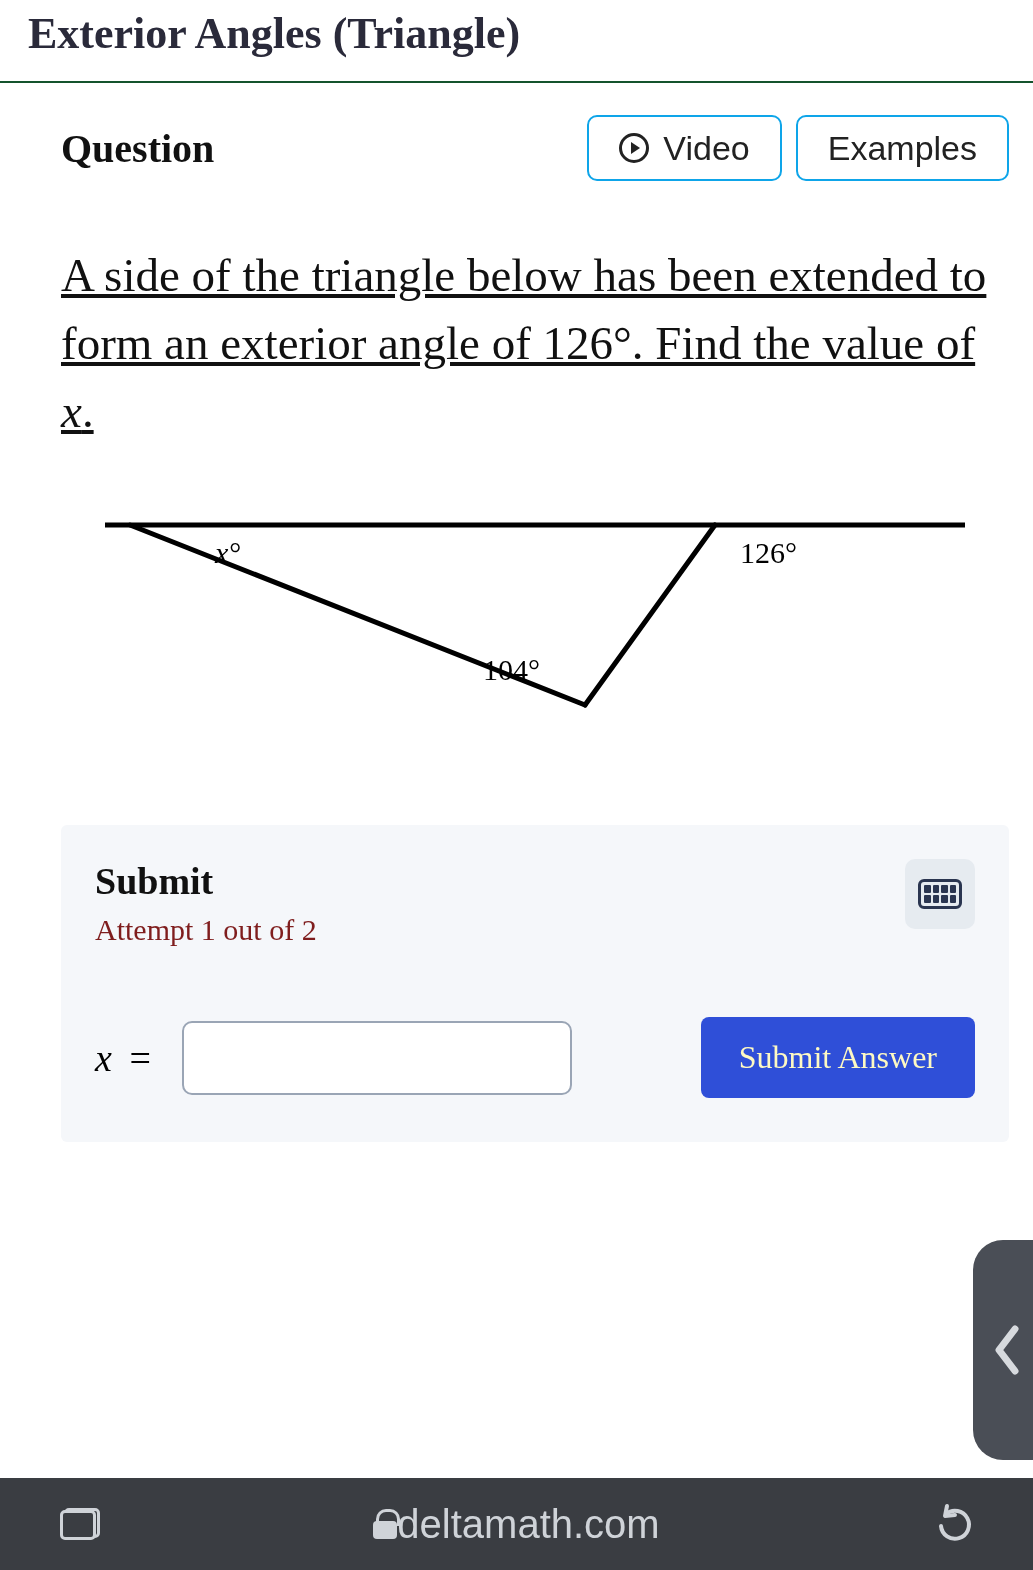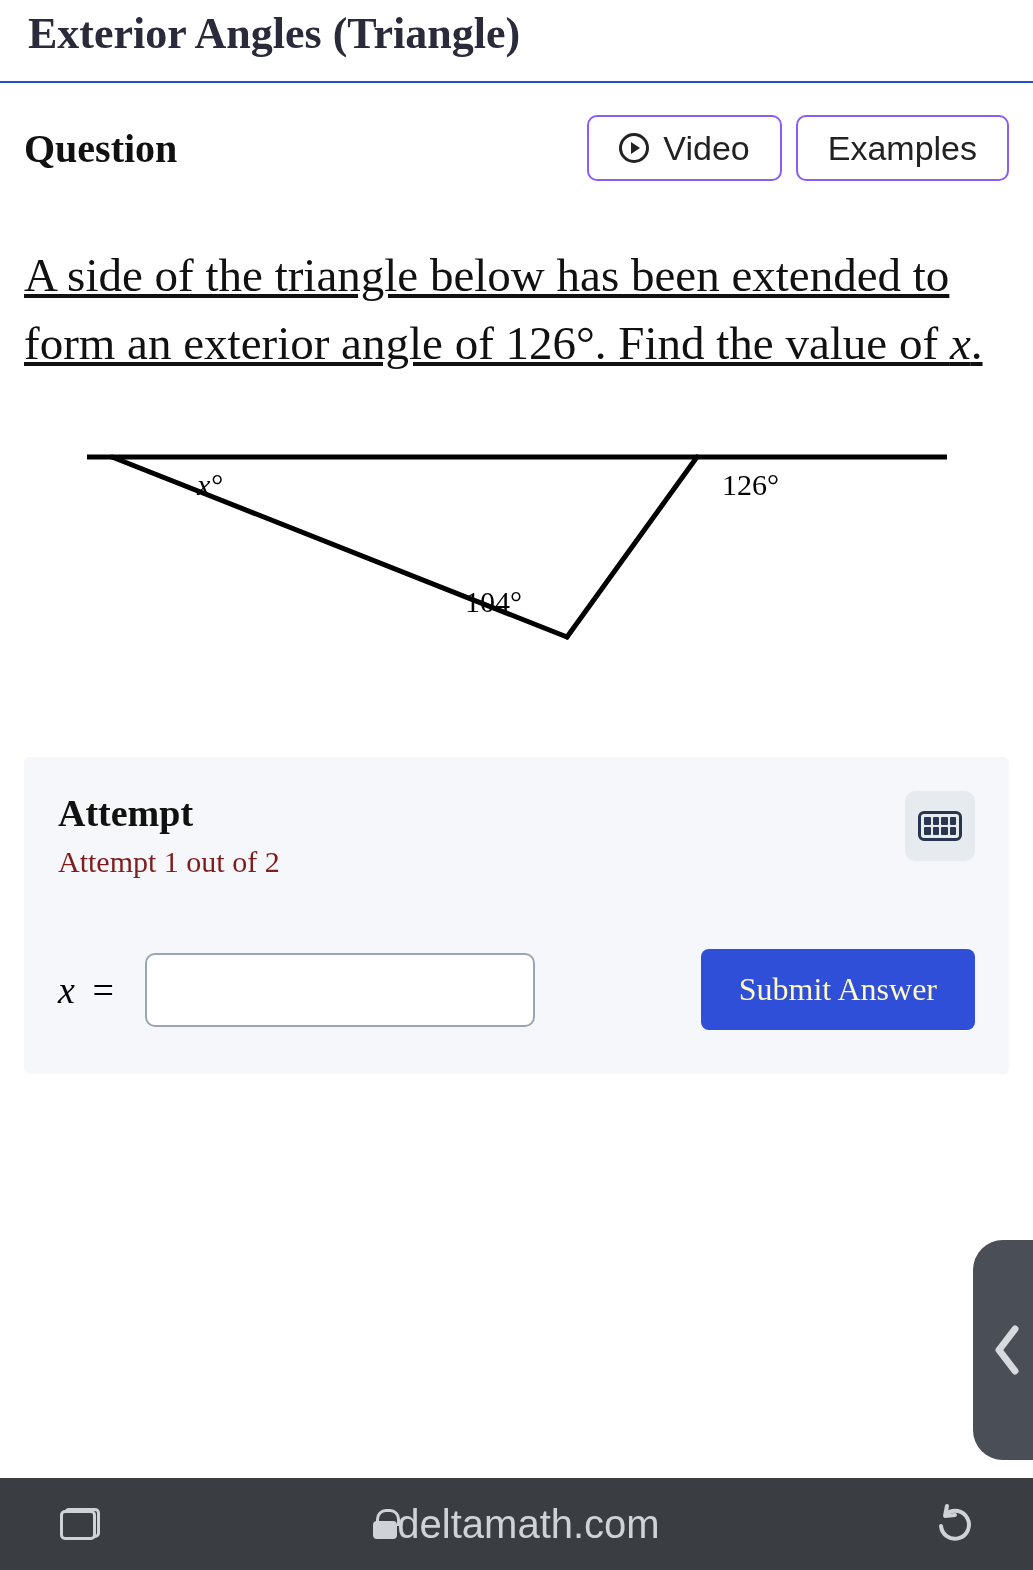--- a/index.html
+++ b/index.html
@@ -1,23 +1,23 @@
 <!DOCTYPE html>
 <html><head>
 <meta charset="utf-8">
 <style>
   * { box-sizing: border-box; margin: 0; padding: 0; }
   html, body { width: 1033px; height: 1570px; font-family: Georgia, 'Times New Roman', serif; background: #fff; overflow: hidden; }
   .page { width: 1033px; display: flex; flex-direction: column; }
-  .topic-bar { padding: 8px 28px 22px 28px; border-bottom: 2px solid #1d4ed8; }
+  .topic-bar { padding: 8px 28px 22px 28px; border-bottom: 2px solid #14532d; }
   .topic-title { font-size: 44px; font-weight: bold; color: #2a2a3a; }
-  .card { padding: 32px 24px 0 24px; }
+  .card { padding: 32px 24px 0 24px; margin-left: 37px; }
   .q-header { display: flex; align-items: center; justify-content: space-between; gap: 14px; margin-bottom: 60px; }
   .q-label { font-size: 40px; font-weight: bold; font-family: Georgia, serif; color: #111; flex: 1; }
-  .btn-outline { display: inline-flex; align-items: center; justify-content: center; gap: 14px; border: 2px solid #8b5cf6; border-radius: 10px; background: #fff; font-size: 34px; font-family: -apple-system, Helvetica, Arial, sans-serif; color: #222; padding: 14px 30px; cursor: pointer; line-height: 1; white-space: nowrap; }
+  .btn-outline { display: inline-flex; align-items: center; justify-content: center; gap: 14px; border: 2px solid #0ea5e9; border-radius: 10px; background: #fff; font-size: 34px; font-family: -apple-system, Helvetica, Arial, sans-serif; color: #222; padding: 14px 30px; cursor: pointer; line-height: 1; white-space: nowrap; }
   .play-ico { width: 30px; height: 30px; border: 3px solid #222; border-radius: 50%; display: flex; align-items: center; justify-content: center; }
   .play-ico::after { content: ""; display: block; width: 0; height: 0; border-left: 9px solid #222; border-top: 6px solid transparent; border-bottom: 6px solid transparent; margin-left: 2px; }
   .prompt { font-size: 47px; line-height: 1.45; color: #111; font-family: Georgia, serif; margin-bottom: 50px; text-decoration: underline; }
   .ital { font-style: italic; font-family: 'Times New Roman', serif; }
   .diagram-wrap { display:flex; justify-content:center; margin-bottom: 90px; }
   .answer-box { background: #f5f7fa; border-radius: 6px; padding: 34px 34px 44px 34px; margin: 0 0 40px 0; }
   .ans-head { display:flex; justify-content:space-between; align-items:flex-start; }
   .ans-title { font-size: 38px; font-weight: bold; font-family: Georgia, serif; color:#111; }
   .attempt { font-size: 30px; color:#7f1d1d; font-family: Georgia, serif; margin-top: 10px; }
   .keypad-btn { width:70px; height:70px; border-radius:10px; background:#e6ebf0; display:flex; align-items:center; justify-content:center; cursor:pointer; }
@@ -73,21 +73,21 @@
         <line x1="500" y1="210" x2="630" y2="30" stroke="#000" stroke-width="5" stroke-linecap="round"></line>
         <text x="130" y="68" class="angle-lbl" font-style="italic">x°</text>
         <text x="455" y="185" class="angle-lbl" text-anchor="end">104°</text>
         <text x="655" y="68" class="angle-lbl">126°</text>
       </svg>
     </div>
 
     <div class="answer-box">
       <div class="ans-head">
         <div>
-          <div class="ans-title">Attempt</div>
+          <div class="ans-title">Submit</div>
           <div class="attempt">Attempt 1 out of 2</div>
         </div>
         <div class="keypad-btn">
           <div class="keypad-ico">
             <span></span>
               <span></span>
               <span></span>
               <span></span>
               <span></span>
               <span></span>

